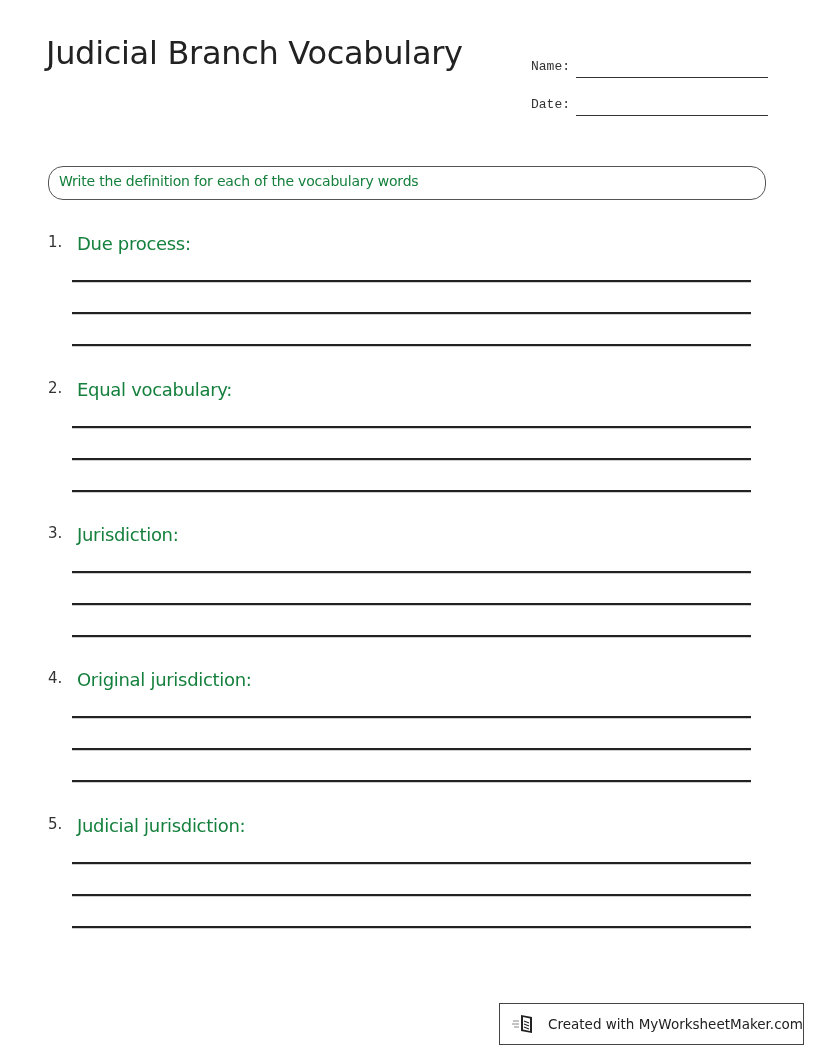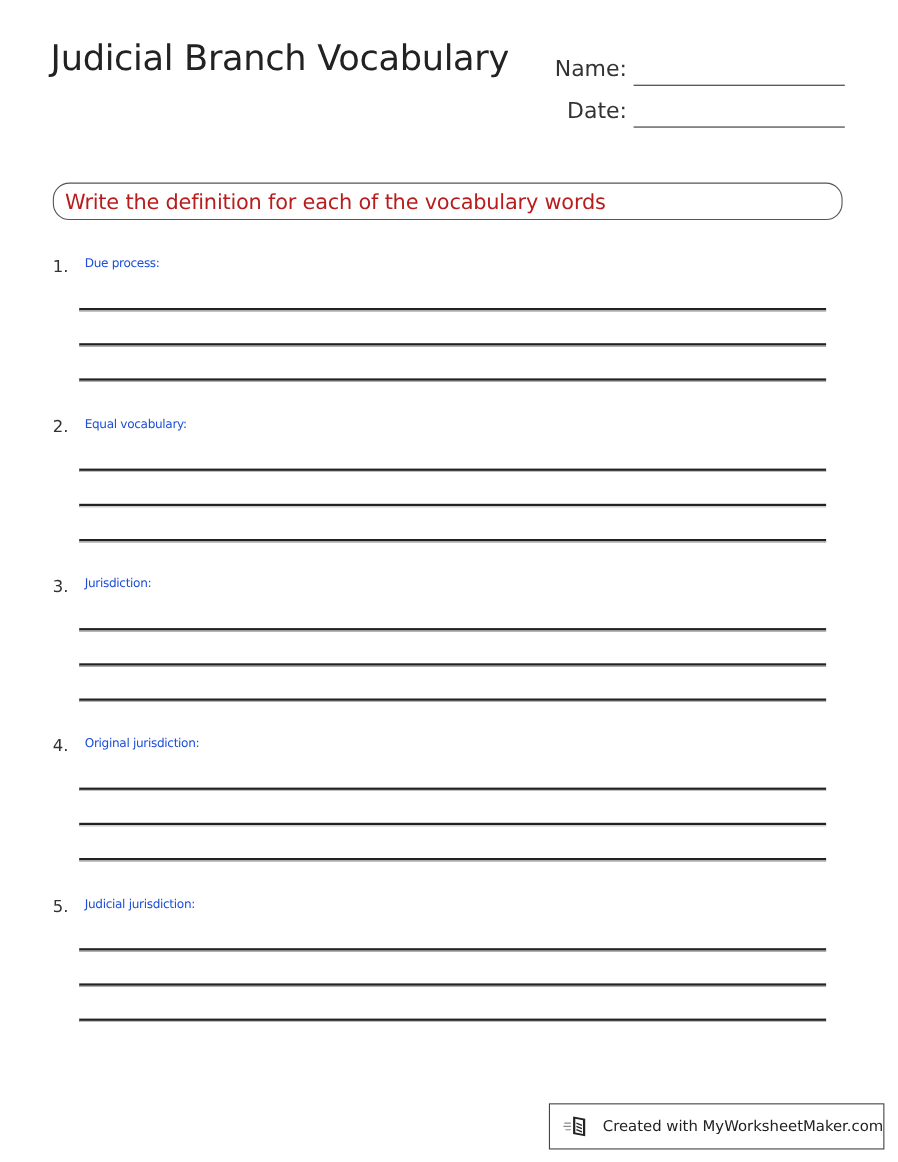--- a/index.html
+++ b/index.html
@@ -8,38 +8,38 @@
       font-family: "DejaVu Sans", sans-serif; color: #222222;
     }
     .title {
       position: absolute; left: 46px; top: 34px;
       font-size: 32px; font-weight: normal; letter-spacing: -0.3px;
       color: #222222; margin: 0; white-space: nowrap;
     }
     .field-row { position: absolute; left: 490px; width: 280px; height: 30px; }
     .field-label {
       position: absolute; right: 200px; bottom: 4px;
-      font-size: 20px; color: #333333; white-space: nowrap;
+      font-size: 13px; color: #333333; white-space: nowrap; font-family: Liberation Mono, monospace;
     }
     .field-line {
       position: absolute; left: 86px; right: 2px; bottom: 0; height: 0;
       border-bottom: 1.5px solid #333333;
     }
     .instructions {
       position: absolute; left: 48px; top: 166px; width: 718px; height: 34px;
       box-sizing: border-box; border: 1.5px solid #555555; border-radius: 15px;
-      padding: 6px 10px; font-size: 19px; color: #b91c1c; white-space: nowrap;
+      padding: 6px 10px; font-size: 14px; color: #15803d; white-space: nowrap;
       letter-spacing: -0.2px;
     }
     .question { position: absolute; left: 48px; width: 704px; }
     .q-num {
       position: absolute; left: 0; top: 0; font-size: 15px; color: #333333;
     }
     .q-label {
-      position: absolute; left: 29px; top: 0; font-size: 11px; color: #1d4ed8;
+      position: absolute; left: 29px; top: 0; font-size: 18px; color: #15803d;
       letter-spacing: -0.3px; white-space: nowrap;
     }
     .answer-line {
       position: absolute; left: 24px; width: 679px; height: 2px;
       background: #222222; border-bottom: 1px solid #cfcfcf;
     }
     .footer-badge {
       position: absolute; left: 499px; top: 1003px; width: 305px; height: 42px;
       box-sizing: border-box; border: 1.5px solid #444444;
       display: flex; align-items: center; padding-left: 12px; justify-content: space-between;

